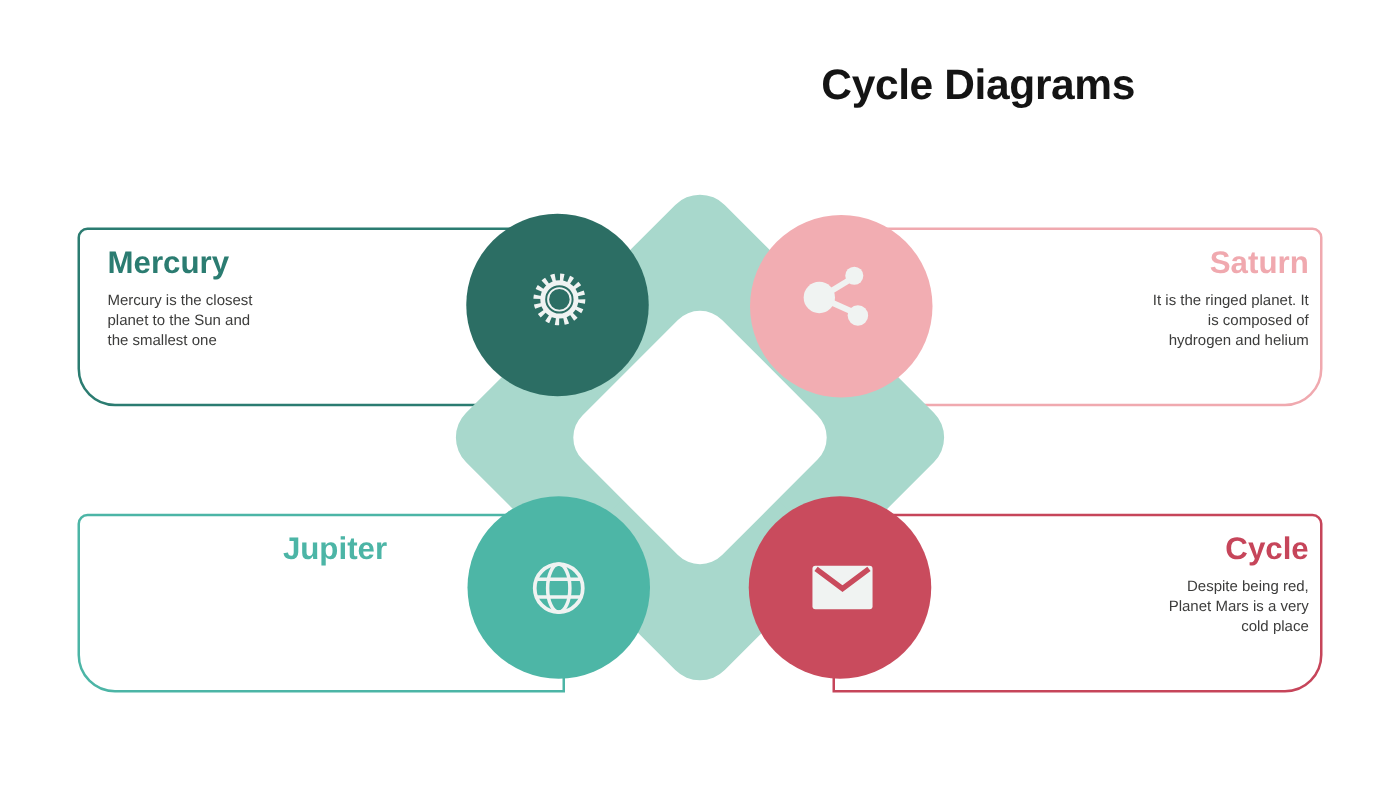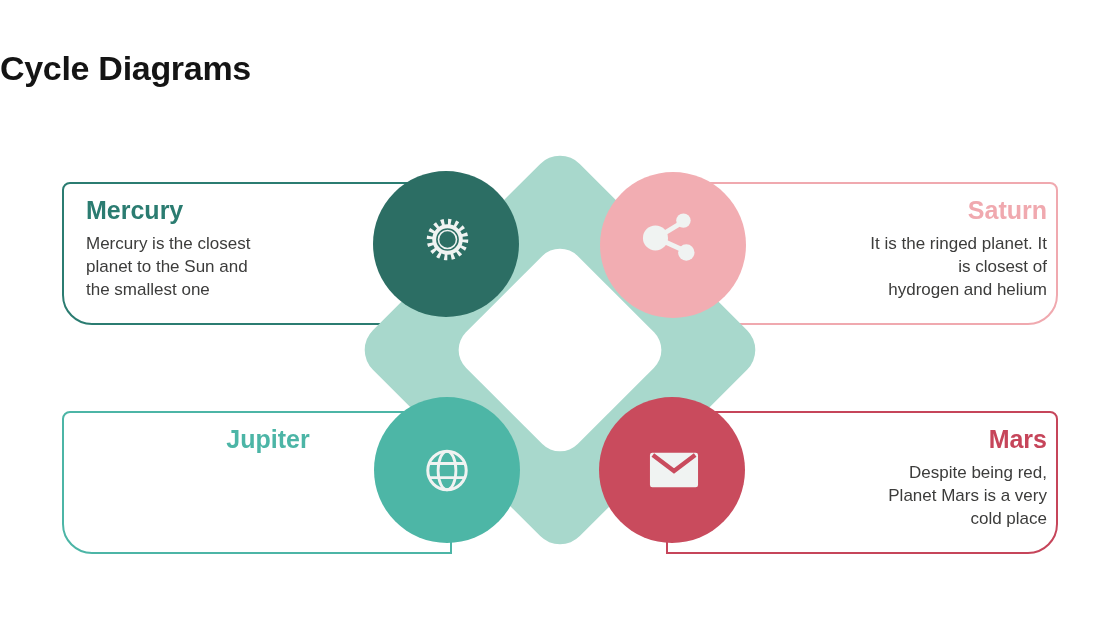--- a/index.html
+++ b/index.html
@@ -2,21 +2,21 @@
 <html style="--ink: #141414; --body-text: #3c3c3b; --mint: #a8d8cc; --icon: #f0f3f2; --mercury-accent: #2b7c71; --mercury-circle: #2c6e64; --saturn-accent: #f0a9af; --saturn-circle: #f2adb2; --jupiter-accent: #4cb5a6; --jupiter-circle: #4db6a6; --mars-accent: #c6455a; --mars-circle: #c94b5d;"><head>
 <meta charset="utf-8">
 <style>
   html,body { margin:0; padding:0; background:#ffffff; }
   .stage {
     position:relative; width:1120px; height:630px; overflow:hidden;
     background:#ffffff;
     font-family:"Liberation Sans","DejaVu Sans",sans-serif;
   }
   .title {
-    position:absolute; top:48px; left:0; width:908px; text-align:left;
+    position:absolute; top:48px; left:0; width:908px; text-align:right;
     font-size:34px; font-weight:700; letter-spacing:-0.3px; color:var(--ink);
     line-height:1.2; margin:0;
   }
   
   .petal {
     position:absolute; width:154px; height:154px; background:var(--mint);
     border-radius:28px; transform:rotate(45deg); z-index:2;
   }
   .petal-top    { left:483px; top:176px; }
   .petal-left   { left:385px; top:273px; }
@@ -30,21 +30,21 @@
   .card {
     position:absolute; height:143px; box-sizing:border-box; z-index:1;
     border:2px solid; background:transparent;
   }
   .card.side-left  { left:62px;  width:390px; border-radius:8px 8px 0 30px; padding:12px 0 0 22px; text-align:left; }
   .card.side-right { left:666px; width:392px; border-radius:8px 8px 30px 0; padding:12px 9px 0 0; text-align:right; }
   .card.row-top    { top:182px; }
   .card.row-bottom { top:411px; }
   .card h2 { margin:0; font-size:25px; font-weight:700; line-height:1.15; }
   .card p  {
-    margin:7px 0 0; font-size:17px; line-height:1.36; color:var(--body-text);
+    margin:7px 0 0; font-size:12px; line-height:1.36; color:var(--body-text);
     white-space:pre-line;
   }
   .card-mercury { border-color:var(--mercury-accent); } .card-mercury h2 { color:var(--mercury-accent); }
   .card-saturn  { border-color:var(--saturn-accent);  } .card-saturn  h2 { color:var(--saturn-accent); }
   .card-jupiter { border-color:var(--jupiter-accent); } .card-jupiter h2 { color:var(--jupiter-accent);text-align:center; }
   .card-mars    { border-color:var(--mars-accent);    } .card-mars    h2 { color:var(--mars-accent); }
   
   .node {
     position:absolute; width:146px; height:146px; border-radius:50%;
     z-index:4; display:flex; align-items:center; justify-content:center;
@@ -74,30 +74,30 @@
   <div class="card card-mercury side-left row-top">
     <h2>Mercury</h2>
     <p>Mercury is the closest
 planet to the Sun and
 the smallest one</p>
   </div>
 
   <div class="card card-saturn side-right row-top">
     <h2>Saturn</h2>
     <p>It is the ringed planet. It
-is closest of
+is composed of
 hydrogen and helium</p>
   </div>
 
   <div class="card card-jupiter side-left row-bottom">
     <h2>Jupiter</h2>
   </div>
 
   <div class="card card-mars side-right row-bottom">
-    <h2>Mars</h2>
+    <h2>Cycle</h2>
     <p>Despite being red,
 Planet Mars is a very
 cold place</p>
   </div>
 
   <div class="node node-mercury">
     <svg class="icon-gear" width="47" height="47" viewBox="0 0 60 60">
       <circle cx="30" cy="30" r="22" fill="none" stroke="var(--icon)" stroke-width="9" stroke-dasharray="3.8 4.84"></circle>
       <circle cx="30" cy="30" r="17" fill="none" stroke="var(--icon)" stroke-width="5"></circle>
       <circle cx="30" cy="30" r="11.5" fill="none" stroke="var(--icon)" stroke-width="2"></circle>

